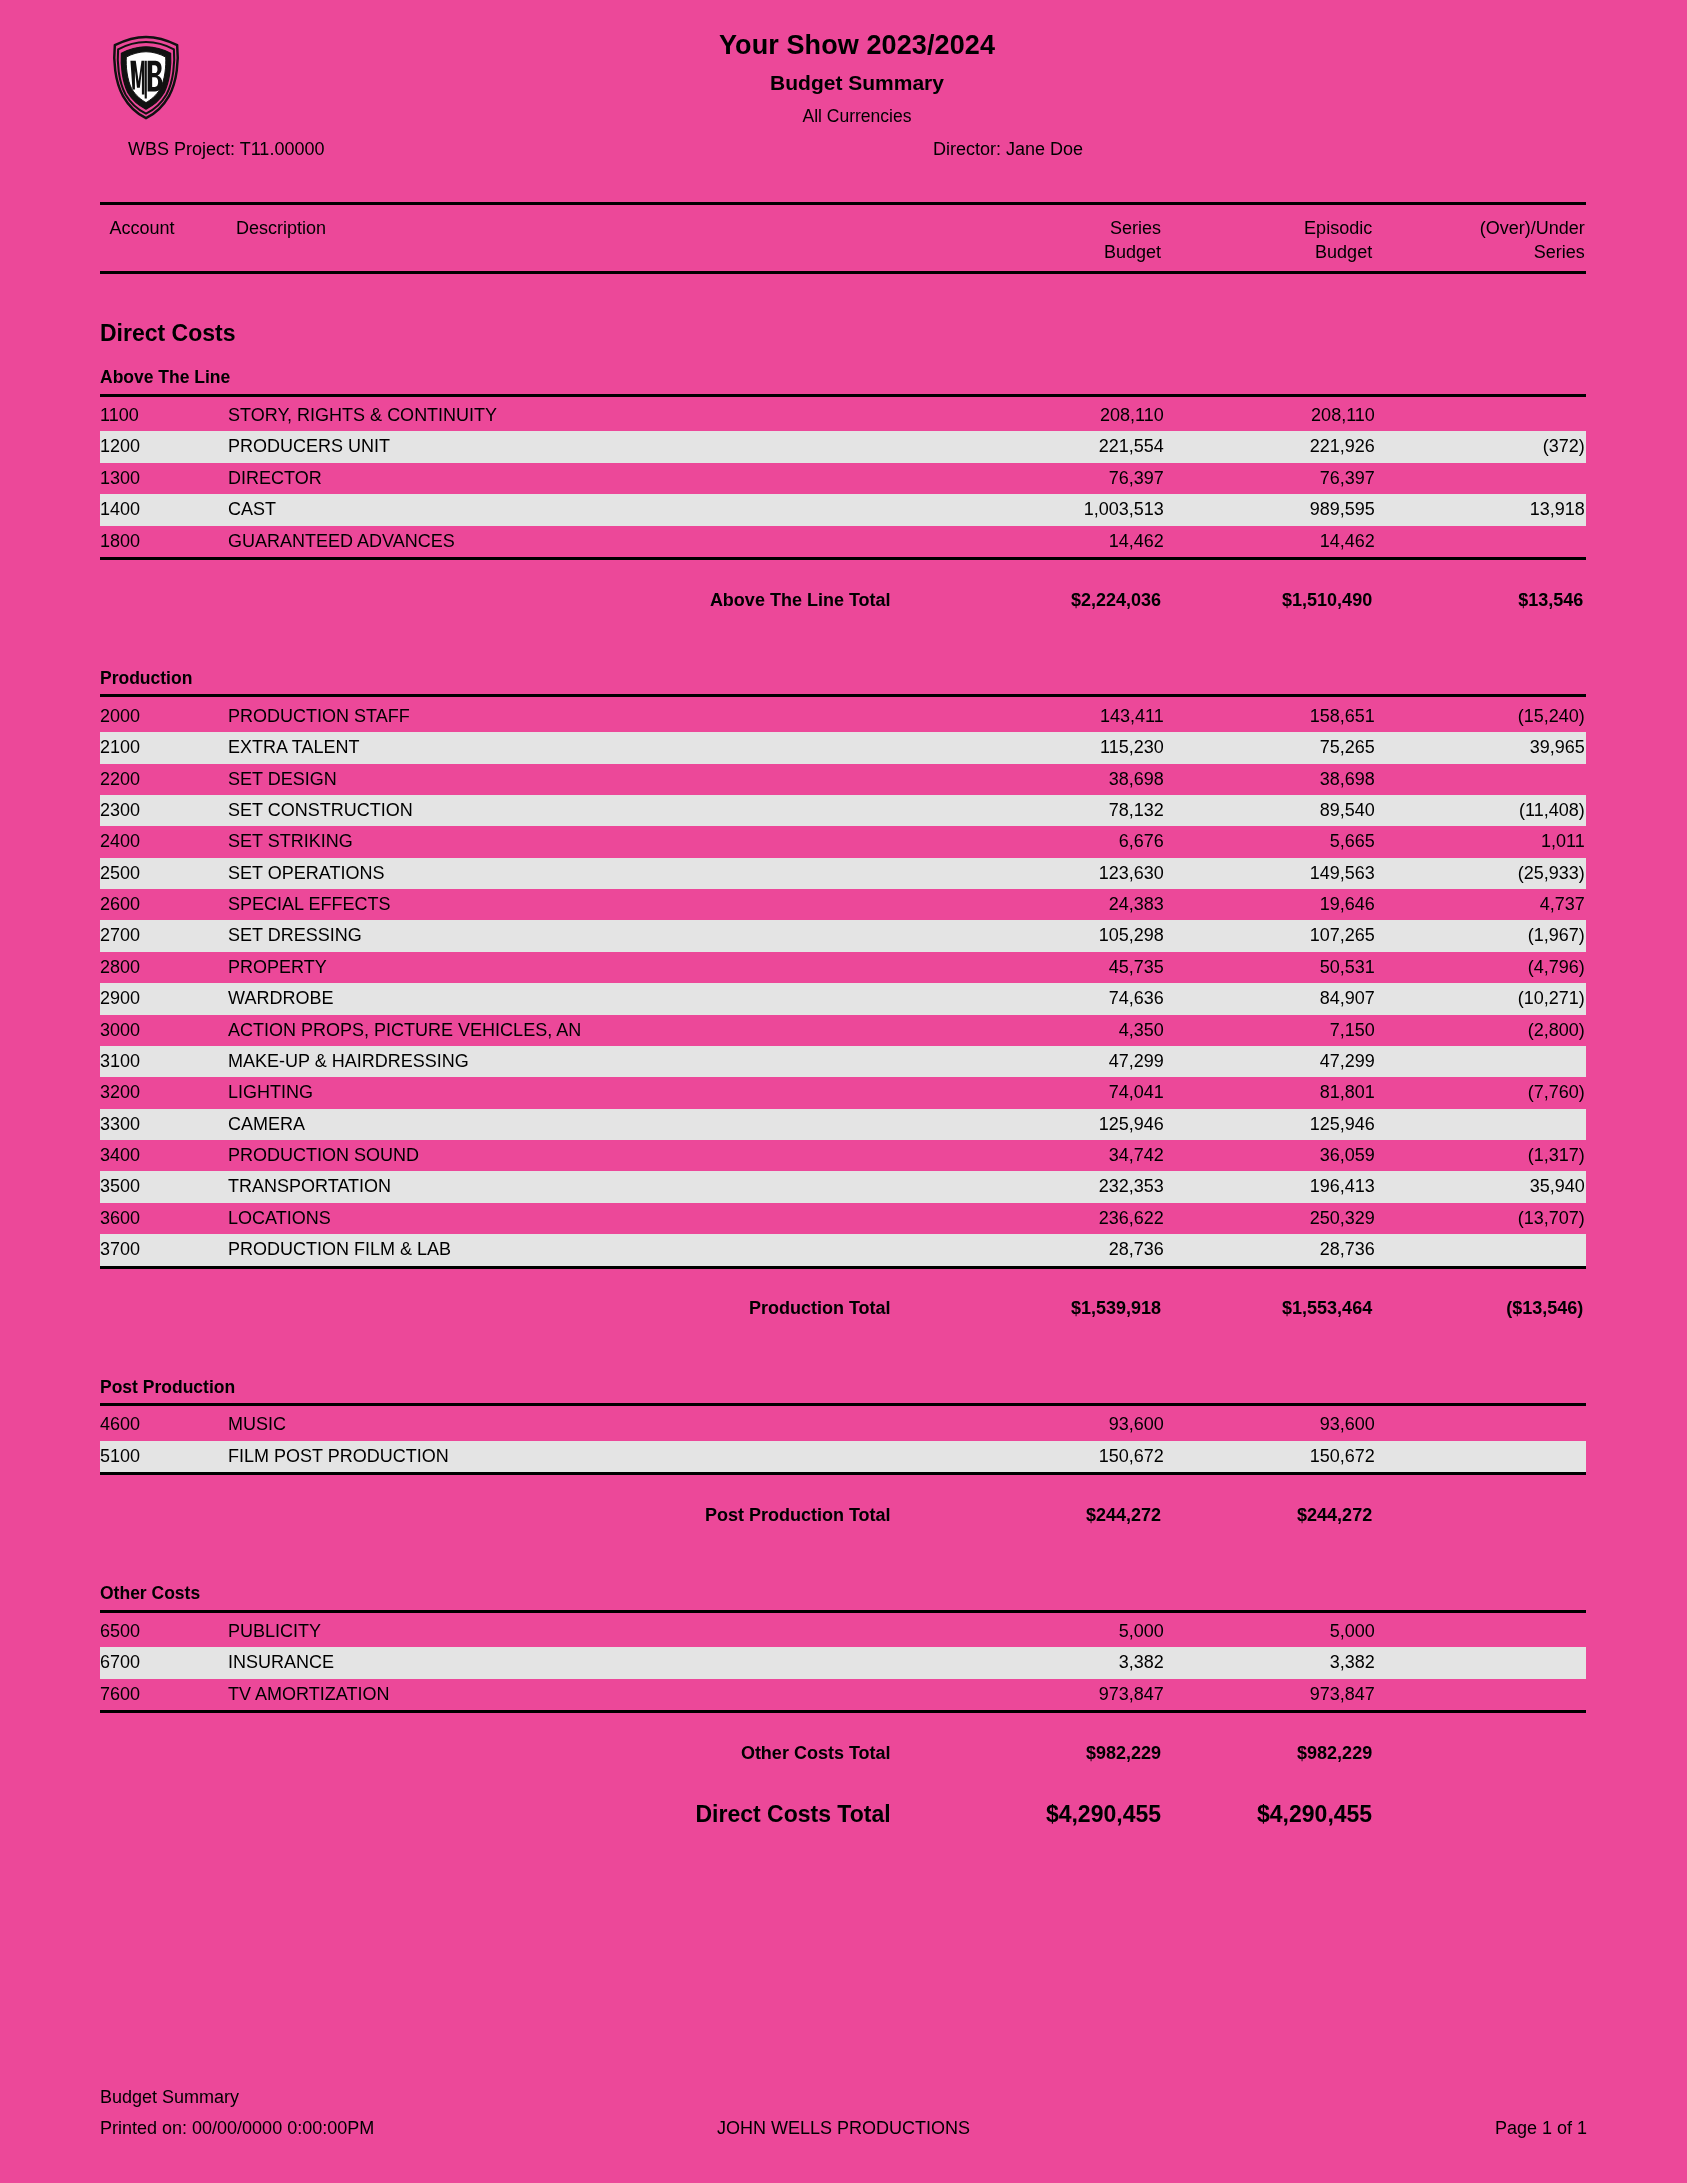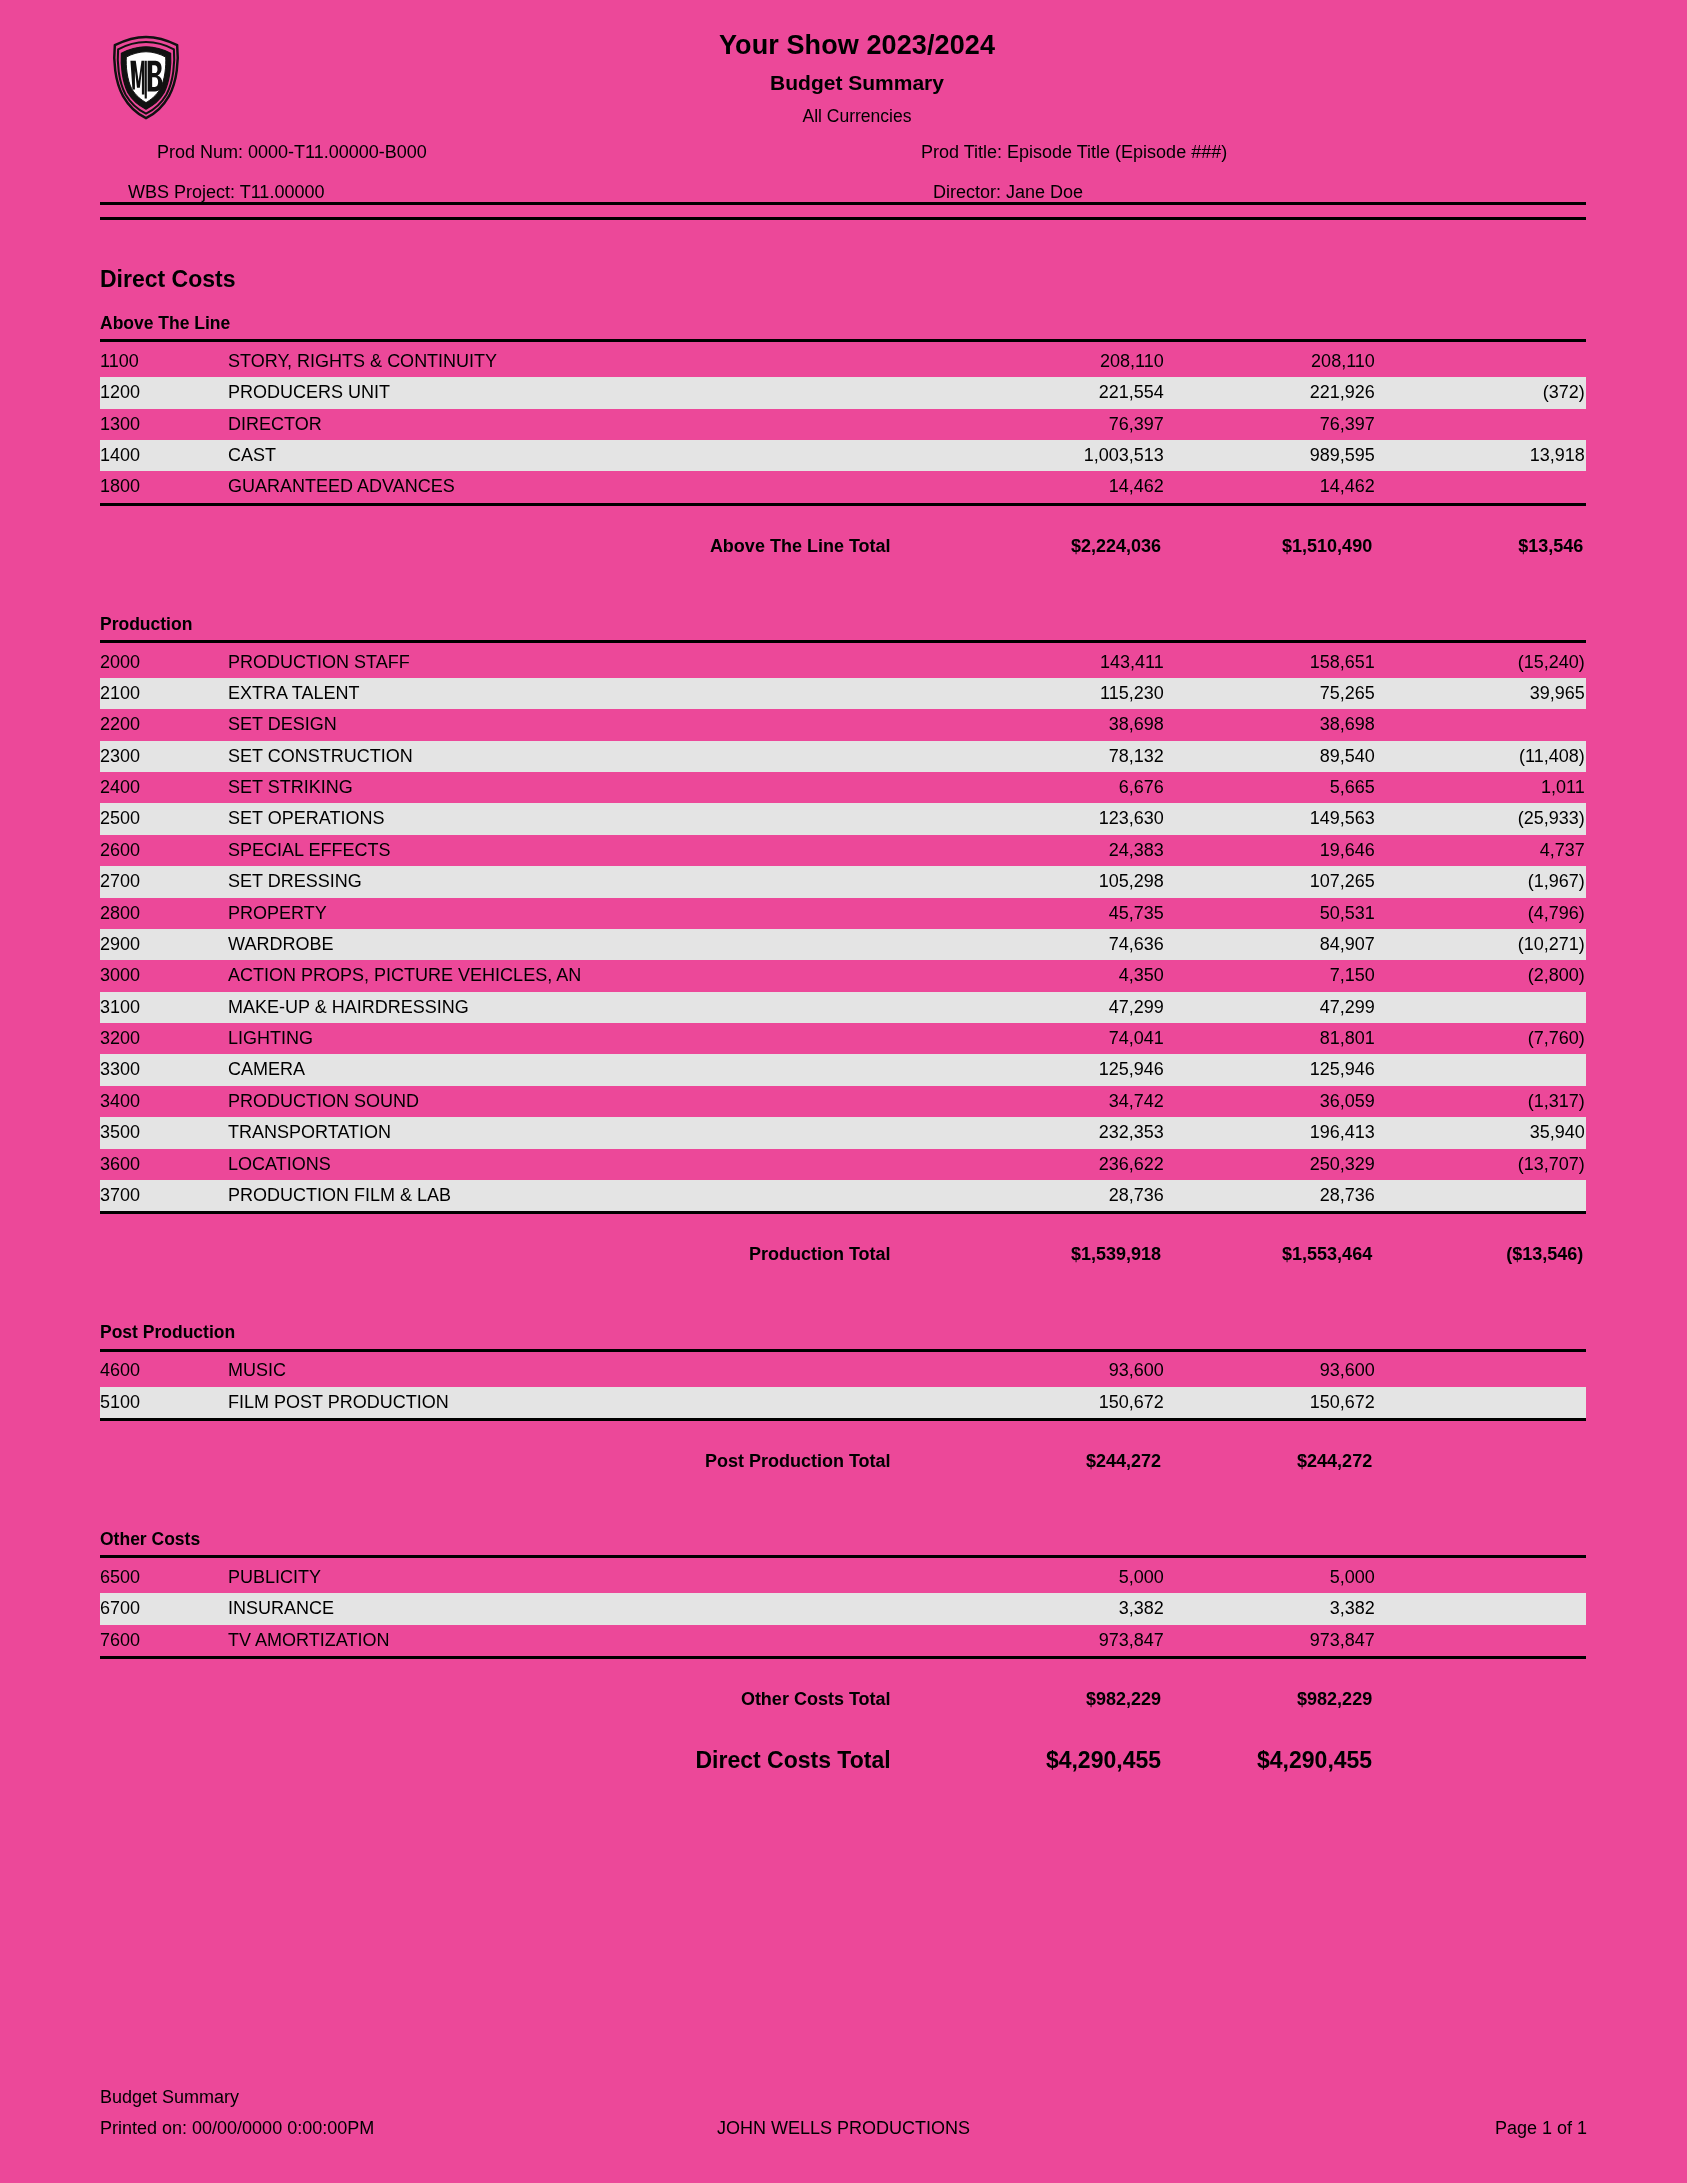--- a/index.html
+++ b/index.html
@@ -233,43 +233,46 @@
                  M57.5 51 L57.5 63 L60.8 63 C63.3 63 64.8 60.9 64.8 57 C64.8 53.1 63.3 51 60.8 51 Z" fill="#111"></path>
       </svg>
     </div>
 
     <div class="title-block">
       <div class="doc-title">Your Show 2023/2024</div>
       <div class="doc-subtitle">Budget Summary</div>
       <div class="doc-currency">All Currencies</div>
     </div>
 
-    <div class="meta-row first">
-      <div class="meta-left">Prod Num: 0000-T11.00000-B000</div>
-      <div class="meta-right">Prod Title: Episode Title (Episode ###)</div>
-    </div>
     <div class="meta-row second">
       <div class="meta-left wbs">WBS Project:  T11.00000</div>
       <div class="meta-right dir">Director:  Jane Doe</div>
     </div>
   </div>
 
   <div class="table-wrap">
     <table class="budget">
       <colgroup>
         <col class="c-acct">
           <col class="c-desc">
           <col class="c-ser">
           <col class="c-epi">
           <col class="c-ovr">
       </colgroup>
       <tbody id="table-body">
           <tr class="thead-top">
             <td colspan="5"></td>
           </tr>
+          <tr class="colhead">
+            <td class="acct">Account</td>
+            <td class="desc">Description</td>
+            <td class="num">Series<br>Budget</td>
+            <td class="num">Episodic<br>Budget</td>
+            <td class="num ovr">(Over)/Under<br>Series</td>
+          </tr>
           <tr class="thead-bot">
             <td colspan="5"></td>
           </tr>
           <tr class="group-title">
             <td colspan="5">Direct Costs</td>
           </tr>
           <tr class="section-title tight">
             <td colspan="5">Above The Line</td>
           </tr>
           <tr class="rule-top">

